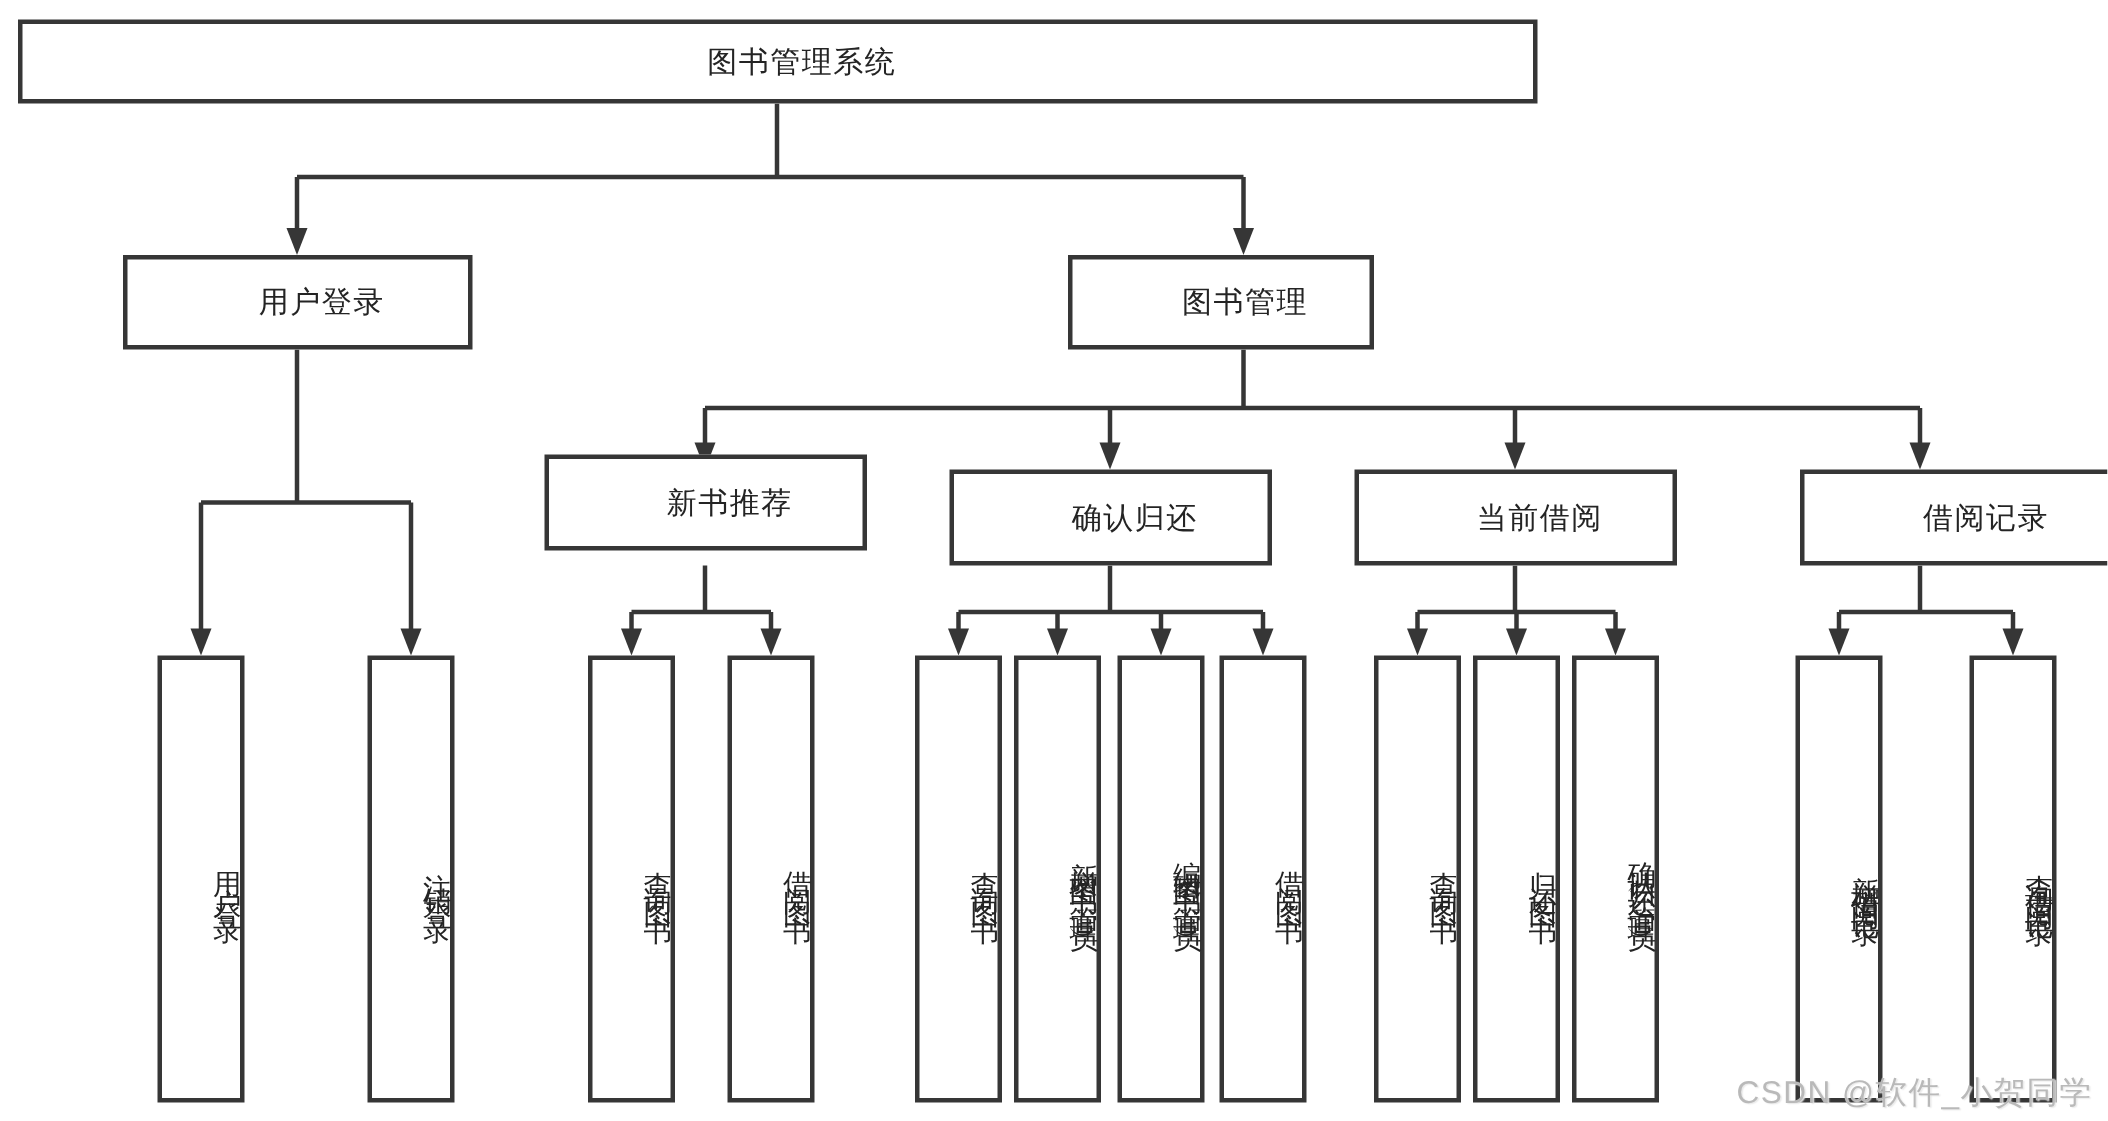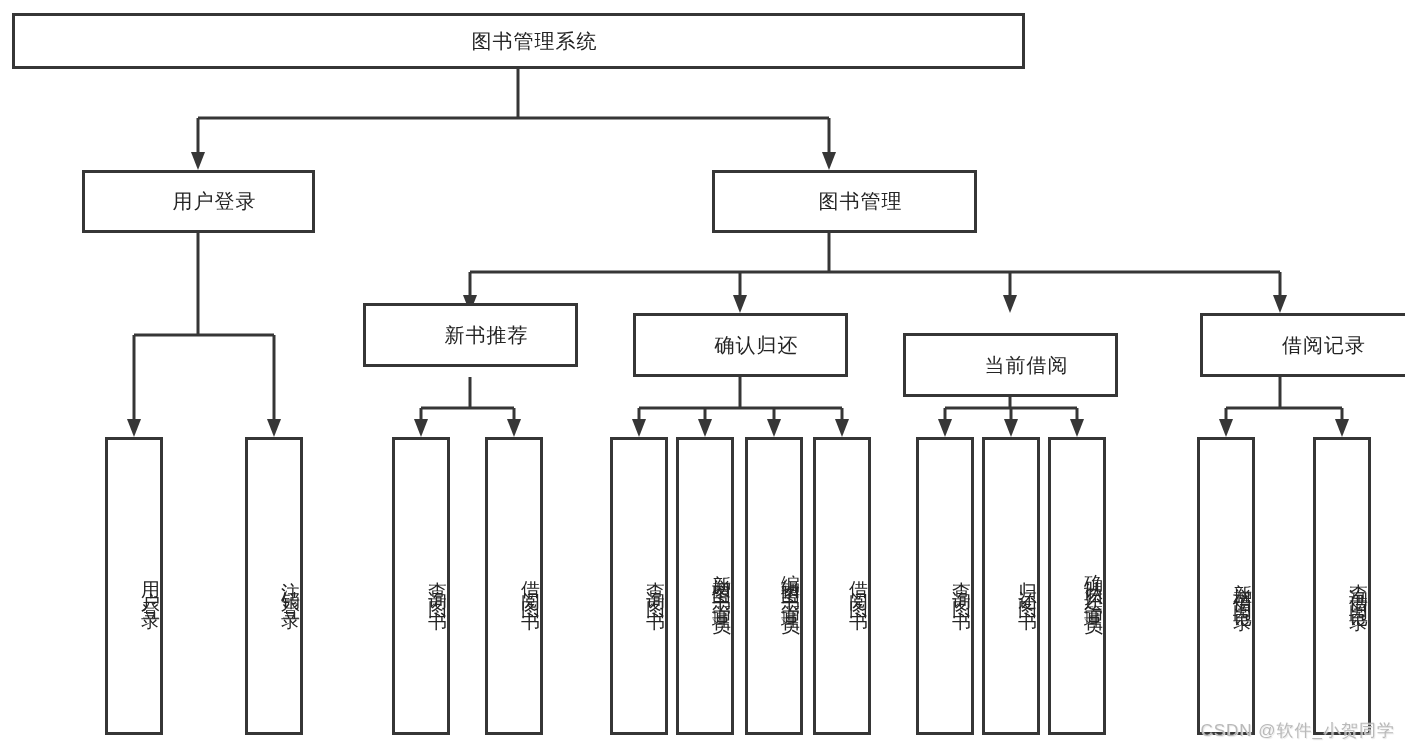--- a/index.html
+++ b/index.html
@@ -26,21 +26,21 @@
     writing-mode:vertical-rl;
     text-orientation:mixed;
     letter-spacing:10px;
     line-height:1.1;
   }
   .vnode.long .vtext{letter-spacing:6px;}
   .watermark{
     position:absolute;
     right:10px;
     bottom:5px;
-    font-size:17px;
+    font-size:21px;
     color:#b9b9b9;
     text-shadow:1px 1px 1px #e8e8e8;
     letter-spacing:1px;
     z-index:3;
     white-space:nowrap;
   }
 </style>
 </head>
 <body>
 
@@ -115,31 +115,31 @@
     </g>
   </svg>
 
   <div class="node" style="left:12px;top:13px;width:1013px;height:56px;">
     <span>图书管理系统</span>
   </div>
 
   <div class="node" style="left:82px;top:170px;width:233px;height:63px;">
     <span>用户登录</span>
   </div>
-  <div class="node" style="left:712px;top:170px;width:265px;height:63px;">
+  <div class="node" style="left:712px;top:170px;width:204px;height:63px;">
     <span>图书管理</span>
   </div>
 
   <div class="node" style="left:363px;top:303px;width:215px;height:64px;font-family:Liberation Mono, monospace;">
     <span>新书推荐</span>
   </div>
   <div class="node" style="left:633px;top:313px;width:215px;height:64px;">
     <span>确认归还</span>
   </div>
-  <div class="node" style="left:903px;top:313px;width:215px;height:64px;margin-top:20px;">
+  <div class="node" style="left:903px;top:313px;width:215px;height:64px;">
     <span>当前借阅</span>
   </div>
   <div class="node" style="left:1200px;top:313px;width:216px;height:64px;">
     <span>借阅记录</span>
   </div>
 
   <div class="node vnode" style="left:105px;top:437px;width:58px;height:298px;">
     <span class="vtext">用户登录</span>
   </div>
   <div class="node vnode" style="left:245px;top:437px;width:58px;height:298px;">

